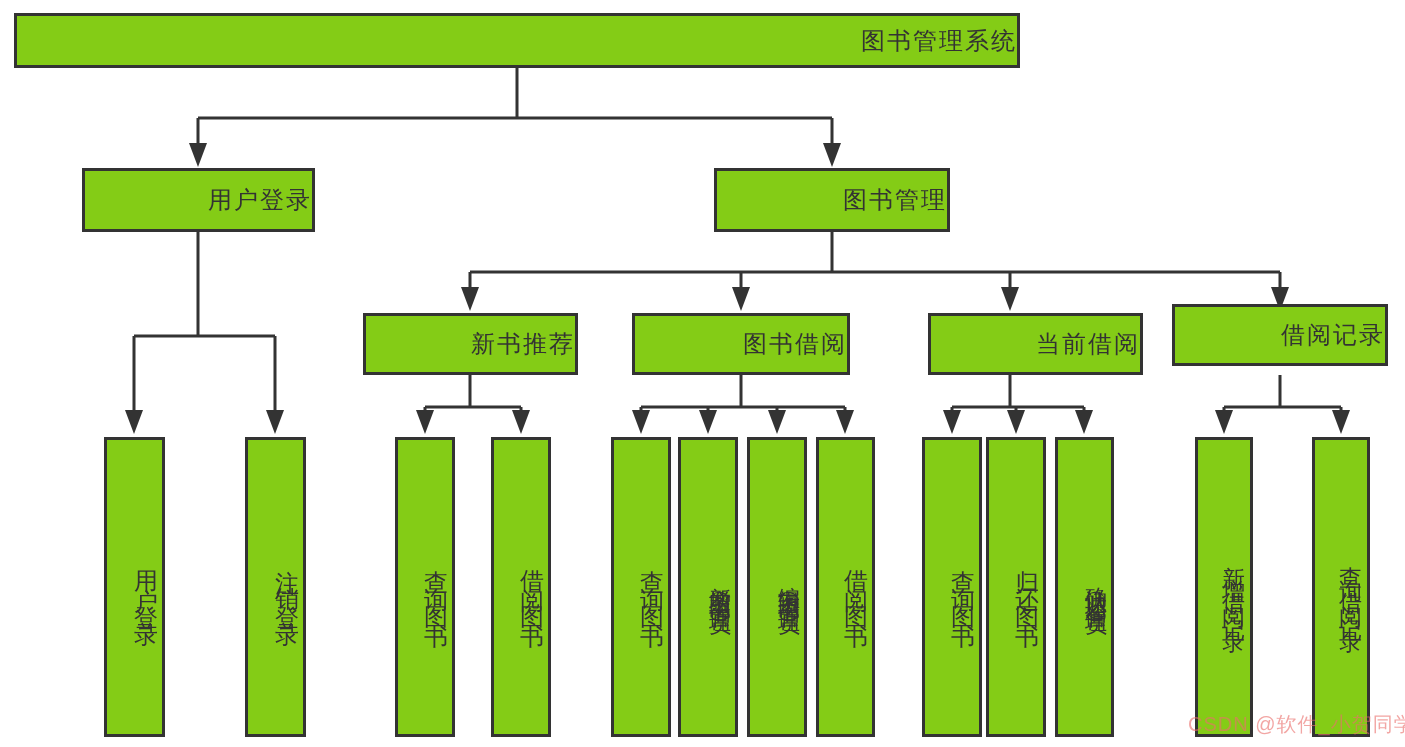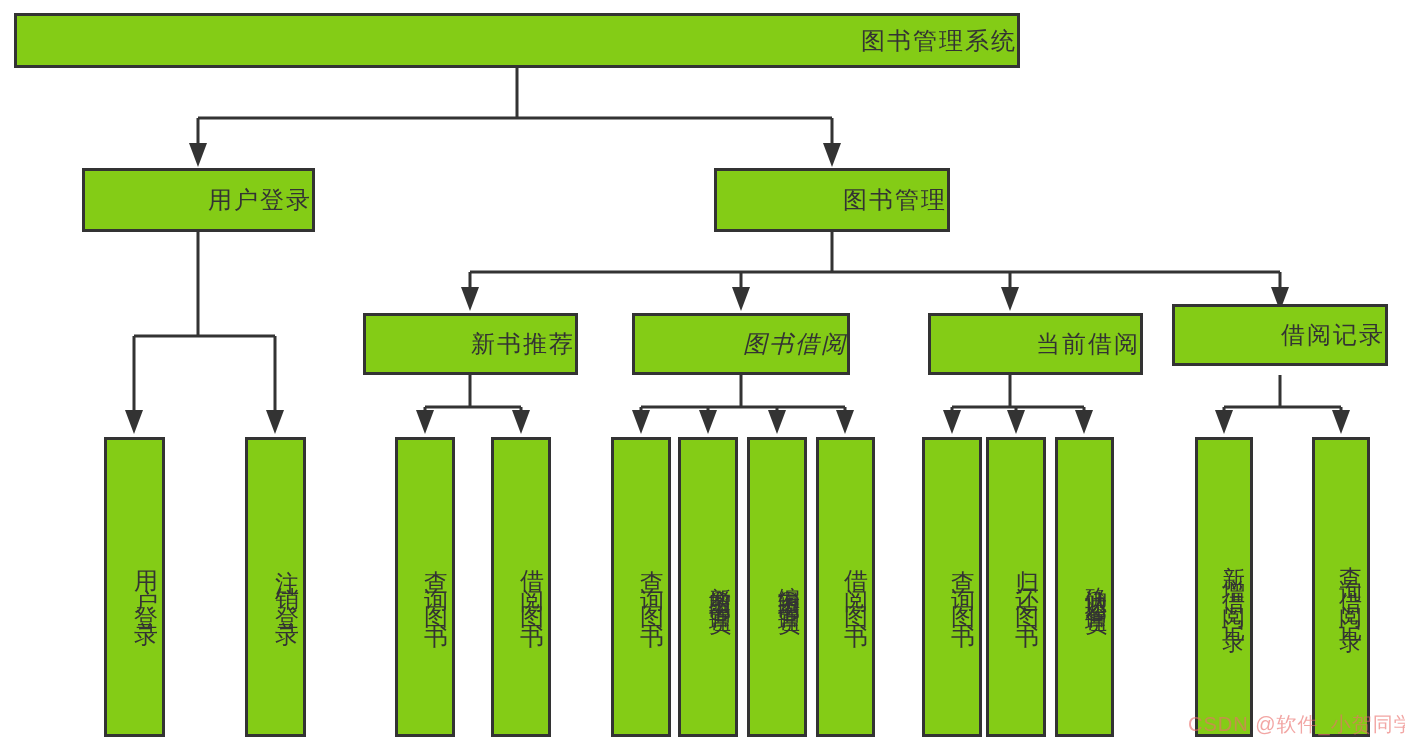--- a/index.html
+++ b/index.html
@@ -38,21 +38,21 @@
     color:rgba(234,112,108,0.62);
     white-space:nowrap;
     z-index:2;
     letter-spacing:1px;
   }
   
   #root-box   {left:14px; top:13px; width:1006px;height:55px;}
   #l2-0       {left:82px; top:168px;width:233px; height:64px;}
   #l2-1       {left:714px;top:168px;width:236px; height:64px;}
   #l3-0       {left:363px; top:313px;width:215px;height:62px;}
-  #l3-1       {left:632px; top:313px;width:218px;height:62px;font-style:italic;}
+  #l3-1       {left:632px; top:313px;width:218px;height:62px;}
   #l3-2       {left:928px; top:313px;width:215px;height:62px;}
   #l3-3       {left:1172px;top:304px;width:216px;height:62px;}
   #leaf-0 {left:104px; width:61px;}
   #leaf-1 {left:245px; width:61px;}
   #leaf-2 {left:395px; width:60px;}
   #leaf-3 {left:491px; width:60px;}
   #leaf-4 {left:611px; width:60px;}
   #leaf-5 {left:678px; width:60px;}
   #leaf-6 {left:747px; width:60px;}
   #leaf-7 {left:816px; width:59px;}

